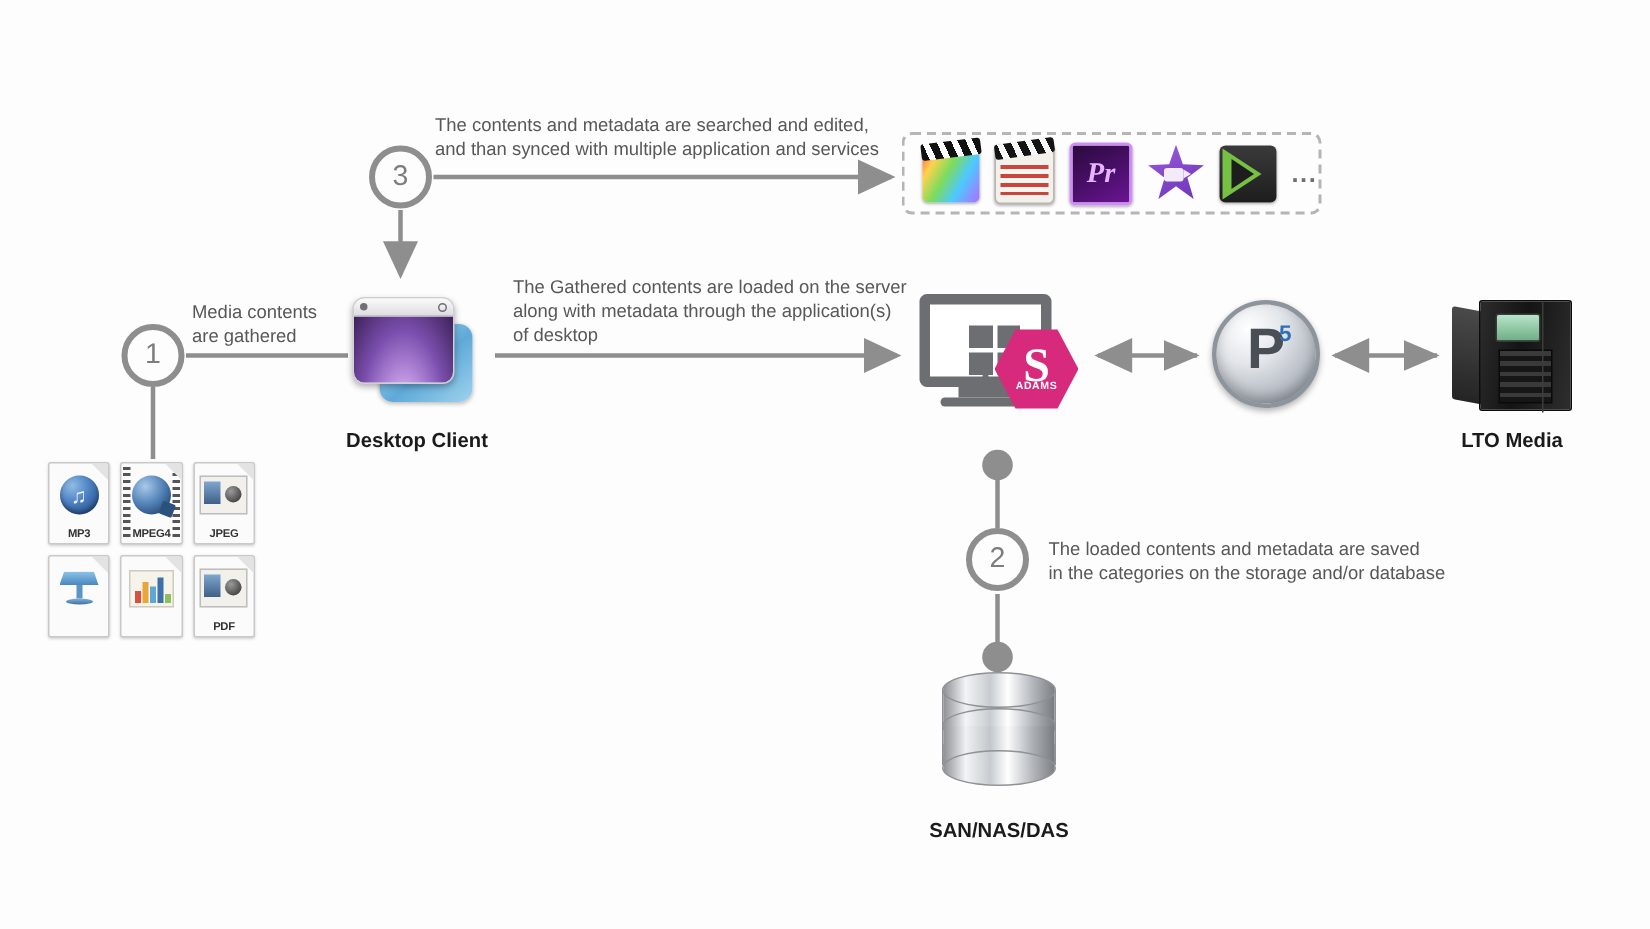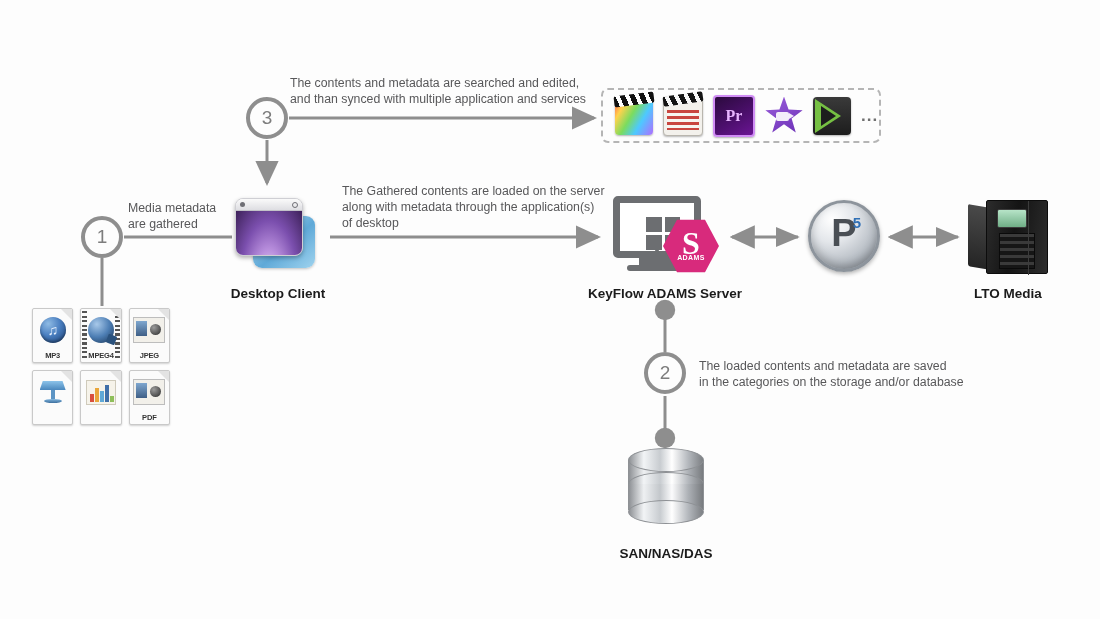--- a/index.html
+++ b/index.html
@@ -140,21 +140,21 @@
   .fcp7:before{content:"";position:absolute;left:-1px;top:-3px;width:40px;height:10px;
     background:repeating-linear-gradient(72deg,#141414 0 5px,#f6f6f6 5px 9px);
     transform:rotate(-8deg);border-radius:2px;}
   .fcp7:after{content:"";position:absolute;left:3px;top:13px;right:3px;height:20px;
     background:repeating-linear-gradient(to bottom,#c9463f 0 3px,#f7f5f0 3px 6px);}
 
   
   .pr{background:linear-gradient(150deg,#2b0a3d,#4b0f6b 55%,#6b1594);
     border:2px solid #d08cf5;box-shadow:0 1px 2px rgba(0,0,0,.3);
     display:flex;align-items:center;justify-content:center;
-    color:#e8b4ff;font-size:16px;font-weight:bold;font-family:"Liberation Serif",serif;}
+    color:#e8b4ff;font-size:19px;font-weight:bold;font-family:"Liberation Serif",serif;font-style:italic;}
 
   
   .imovie{background:transparent;box-shadow:none;}
   .imovie .star{position:absolute;inset:0;
     background:linear-gradient(150deg,#9a5ddb,#6a2fb5);
     clip-path:polygon(50% 0,62% 34%,99% 36%,70% 58%,81% 95%,50% 73%,19% 95%,30% 58%,1% 36%,38% 34%);
     filter:drop-shadow(0 1px 1px rgba(0,0,0,.35));}
   .imovie .cam{position:absolute;left:11px;top:15px;width:13px;height:9px;border-radius:2px;
     background:#f2ecfa;}
   .imovie .cam:after{content:"";position:absolute;right:-5px;top:1px;
@@ -265,21 +265,21 @@
   <div class="step-circle" style="left:81px;top:216px;">
     <span>1</span>
   </div>
   <div class="step-circle" style="left:644px;top:352px;">
     <span>2</span>
   </div>
   <div class="step-circle" style="left:246px;top:97px;">
     <span>3</span>
   </div>
 
-  <div class="note" style="left:128px;top:200px;">Media metadata
+  <div class="note" style="left:128px;top:200px;">Media contents
 are gathered</div>
   <div class="note" style="left:699px;top:358px;">The loaded contents and metadata are saved
 in the categories on the storage and/or database</div>
   <div class="note" style="left:290px;top:75px;">The contents and metadata are searched and edited,
 and than synced with multiple application and services</div>
   <div class="note" style="left:342px;top:183px;">The Gathered contents are loaded on the server
 along with metadata through the application(s)
 of desktop</div>
 
   <div id="file-grid">
@@ -375,21 +375,20 @@
     </div>
     <div class="mdot"></div>
     <div class="mstand"></div>
     <div class="mbase"></div>
     <div class="adams-badge">
       <div class="hex"></div>
       <div class="s">S</div>
       <div class="nm">ADAMS</div>
     </div>
   </div>
-  <div class="node-label" style="left:565px;top:285px;width:200px;">KeyFlow ADAMS Server</div>
 
   <div id="p5">
     <div class="p">P</div>
     <div class="five">5</div>
   </div>
 
   <div id="lto">
     <div class="side"></div>
     <div class="body">
       <div class="lcd"></div>

